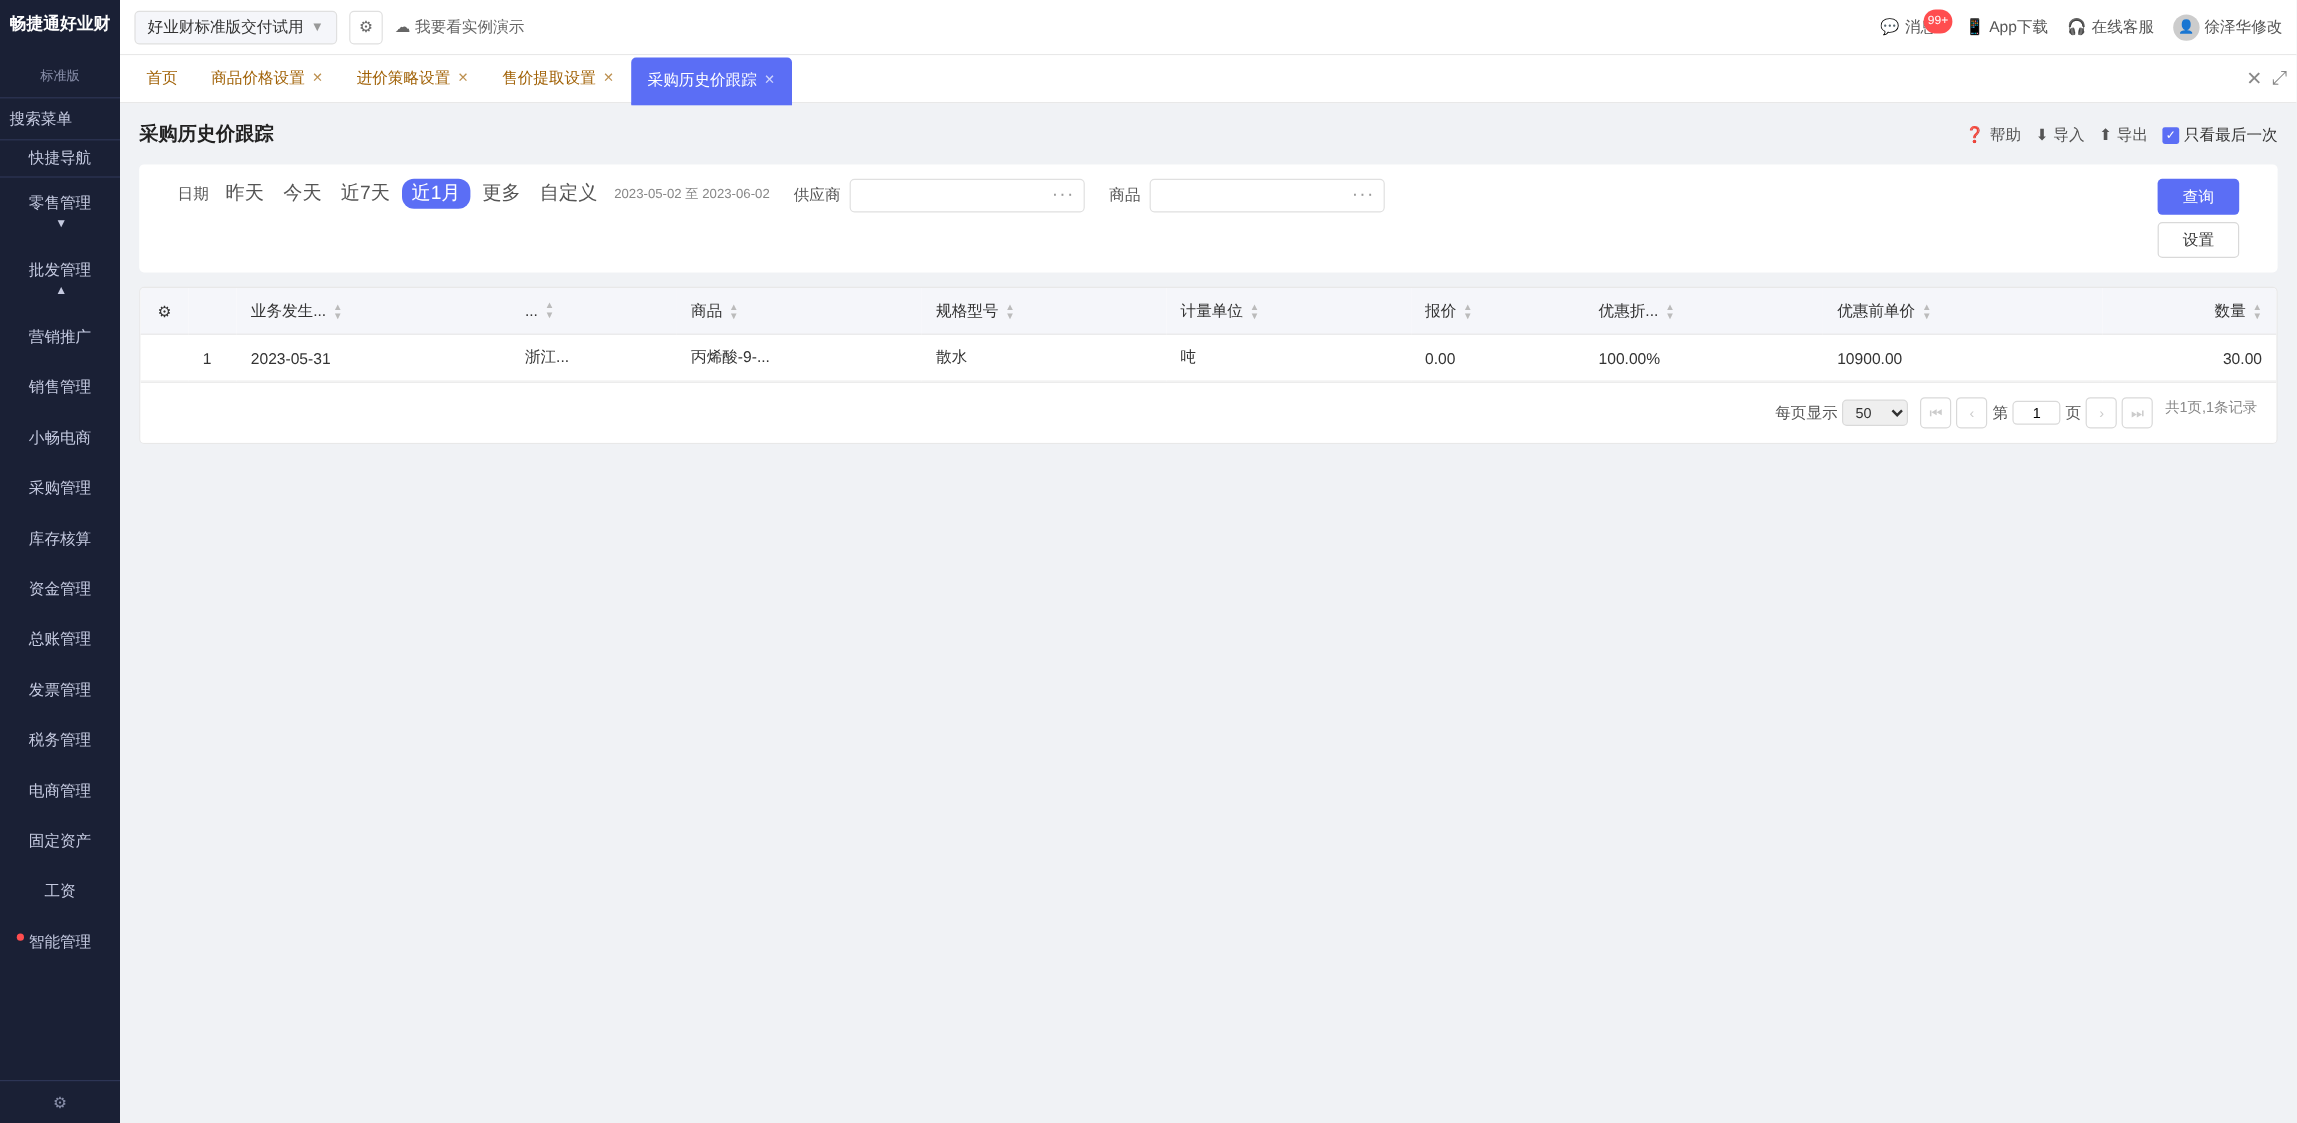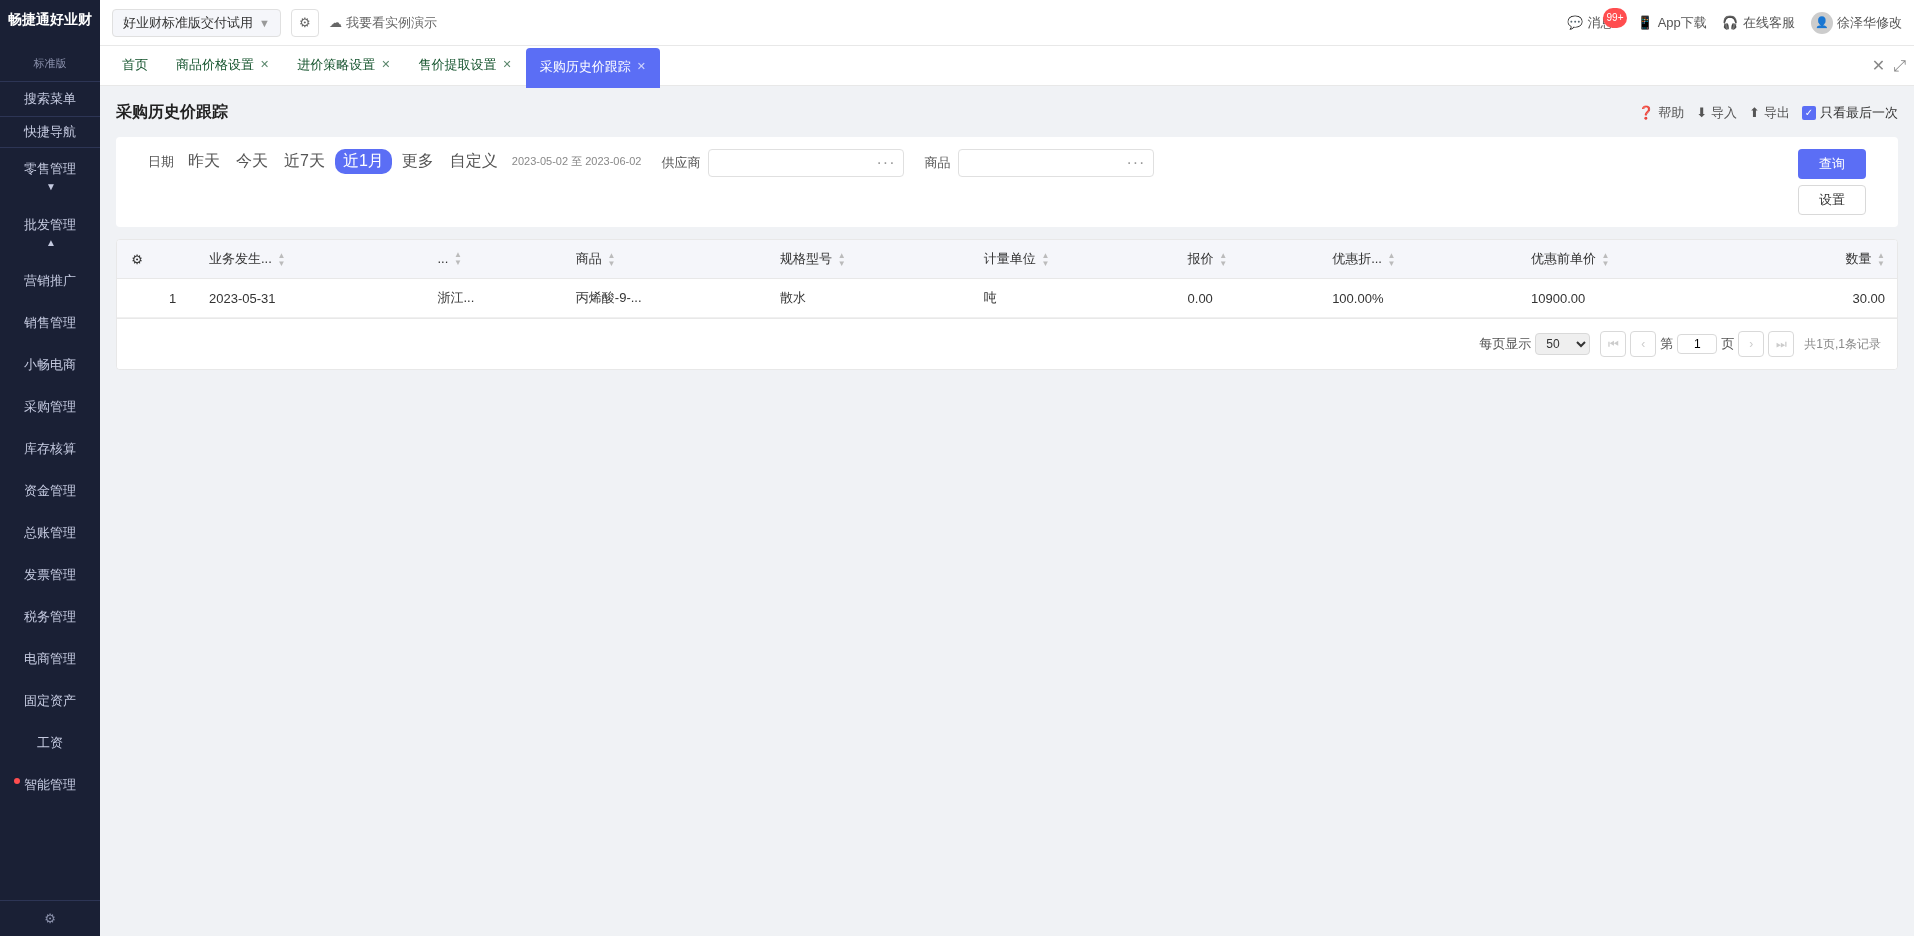--- a/index.html
+++ b/index.html
@@ -29,21 +29,20 @@
       line-height: 1.3;
       text-align: center;
     }
     .sidebar-logo .logo-sub {
       color: #8a90ab;
       font-size: 11px;
       margin-top: 28px;
     }
     .sidebar-search {
       padding: 8px;
-      text-align: center;
       cursor: pointer;
       color: #c5cae0;
       border-bottom: 1px solid #2d3555;
     }
     .sidebar-nav {
       padding: 6px 0;
       text-align: center;
       cursor: pointer;
       border-bottom: 1px solid #2d3555;
     }
@@ -154,21 +153,21 @@
       height: 40px;
       gap: 0;
     }
     .tab {
       display: flex;
       align-items: center;
       gap: 4px;
       padding: 0 14px;
       height: 40px;
       cursor: pointer;
-      color: #14532d;
+      color: #a16207;
       border-bottom: 2px solid transparent;
       white-space: nowrap;
       font-size: 13px;
     }
     .tab.active {
       background: #5b6ef5;
       color: #fff;
       border-radius: 4px 4px 0 0;
       border-bottom: 2px solid #5b6ef5;
       margin-top: 4px;
@@ -370,21 +369,20 @@
       font-size: 13px;
     }
     .col-gear { width: 40px; text-align: center; }
     .col-num { width: 40px; }
 
     
     .pagination-area {
       background: #fff;
       padding: 12px 16px;
       display: flex;
-      align-items: center;
       justify-content: flex-end;
       gap: 10px;
       border-top: 1px solid #e8e8e8;
       font-size: 13px;
       color: #555;
     }
     .page-size-select {
       display: flex;
       align-items: center;
       gap: 4px;

